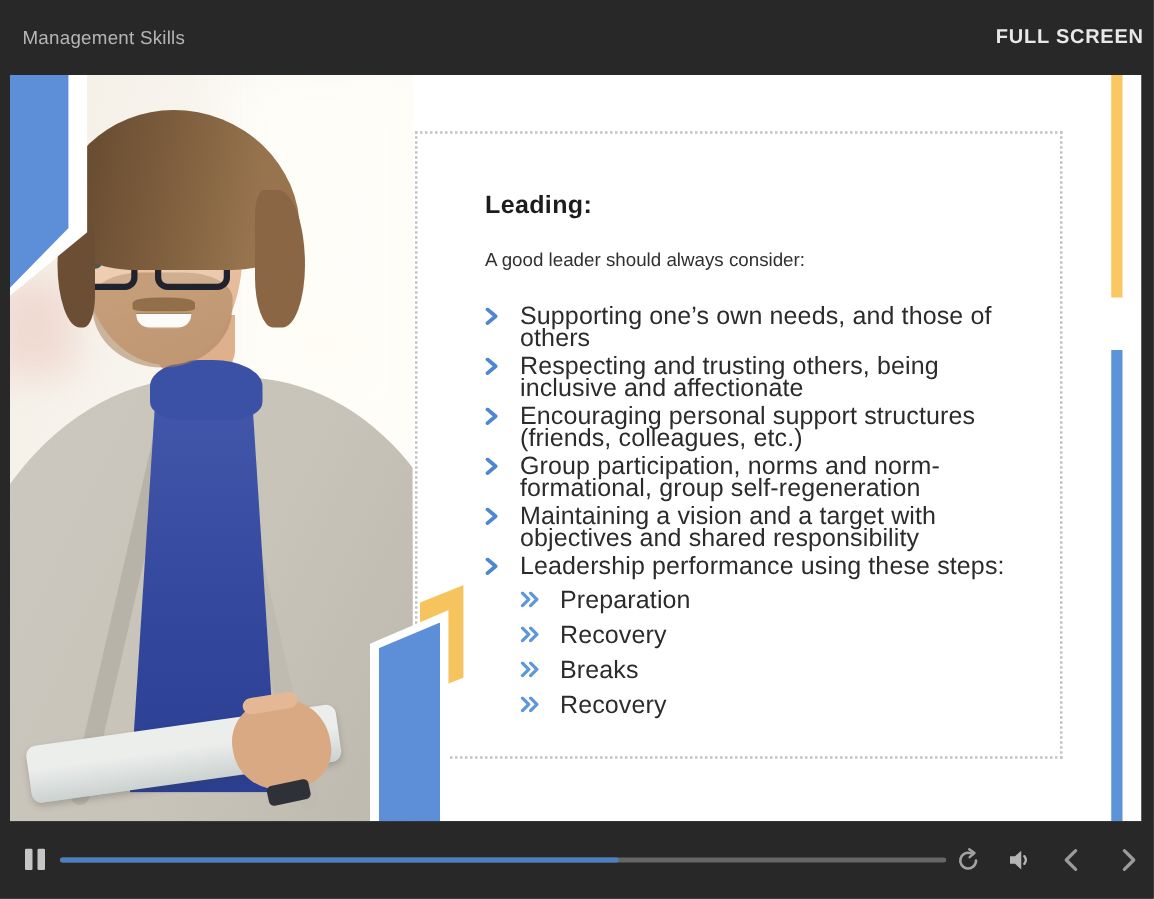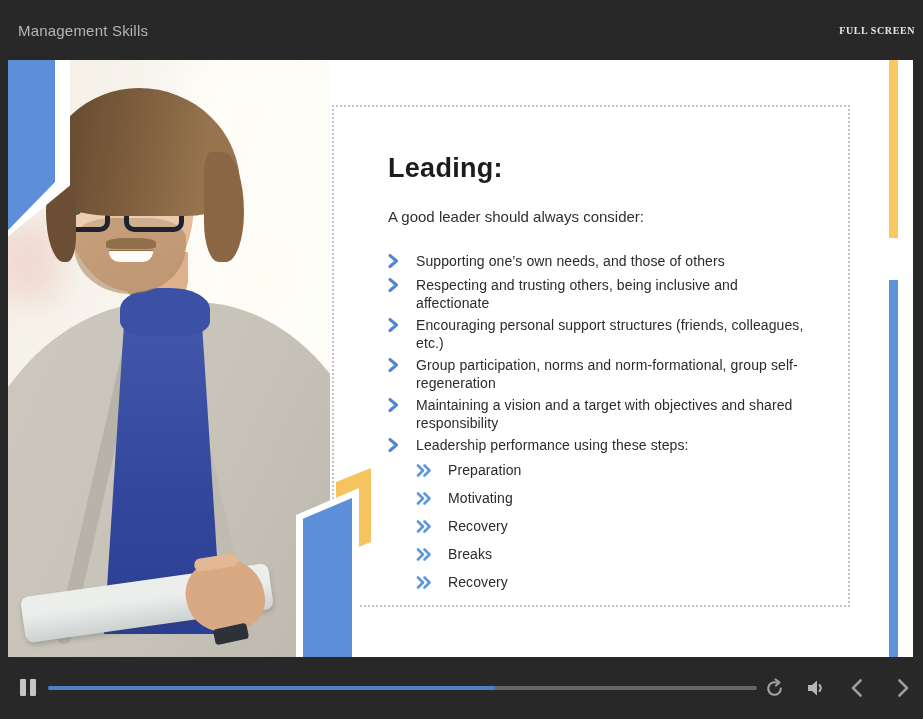--- a/index.html
+++ b/index.html
@@ -3,22 +3,22 @@
 <meta charset="utf-8">
 <style>
   * { margin:0; padding:0; box-sizing:border-box; }
   html,body { width:923px; height:719px; overflow:hidden; }
   body { background:#282828; font-family:"Liberation Sans", sans-serif; position:relative; }
 
   
   .topbar { position:absolute; left:0; top:0; width:923px; height:60px; background:#282828;
             display:flex; align-items:center; justify-content:space-between; padding:0 8px 0 18px; }
   .course-title { color:#b5b5b5; font-size:15px; letter-spacing:.2px; }
-  .fullscreen-btn { color:#e8e8e8; font-size:10px; font-weight:bold; letter-spacing:.6px;
-            background:none; border:none; cursor:pointer; font-family:Liberation Serif, serif; }
+  .fullscreen-btn { color:#e8e8e8; font-size:16px; font-weight:bold; letter-spacing:.6px;
+            background:none; border:none; cursor:pointer; font-family:Liberation Sans, sans-serif; }
 
   .stage { position:absolute; left:0; top:60px; width:923px; height:597px; background:#282828; }
   .slide { position:absolute; left:8px; top:0; width:905px; height:597px; background:#ffffff; overflow:hidden; }
 
   
   .photo { position:absolute; left:0; top:0; width:322px; height:597px; overflow:hidden;
            background:
              radial-gradient(90px 70px at 78% 36%, rgba(247,233,184,.55), rgba(247,233,184,0) 70%),
              radial-gradient(80px 60px at 86% 56%, rgba(244,228,170,.45), rgba(244,228,170,0) 70%),
              linear-gradient(105deg, #f3efe6 0%, #f9f6f0 45%, #fffdf8 100%); }
@@ -69,25 +69,25 @@
   .sh-yellow { position:absolute; left:328px; top:408px; width:35px; height:88px;
                clip-path:polygon(0 16%, 100% 0, 100% 84%, 0 100%); background:#f6c45f; }
   .sh-blue-bk { position:absolute; left:288px; top:428px; width:63px; height:169px;
                clip-path:polygon(0 16%, 100% 0, 100% 100%, 0 100%); background:#ffffff; }
   .sh-blue { position:absolute; left:295px; top:438px; width:49px; height:159px;
                clip-path:polygon(0 13%, 100% 0, 100% 100%, 0 100%); background:#5d8fd8; }
 
   
   .content-box { position:absolute; left:324px; top:45px; width:518px; height:502px;
                  border:2px dotted #c3c3c3; padding:40px 36px 0 54px; }
-  .slide-title { font-size:27px; font-weight:bold; color:#1c1c1c; letter-spacing:.3px; margin:6px 0 24px; }
+  .slide-title { font-size:20px; font-weight:bold; color:#1c1c1c; letter-spacing:.3px; margin:6px 0 24px; }
   .slide-subtitle { font-size:15px; color:#303030; margin:0 0 27px; }
   ul.bullets { list-style:none; }
   ul.bullets > li { display:flex; gap:17px; margin-bottom:4px; }
-  .bullet-text { font-size:14px; line-height:18px; color:#2b2b2b; letter-spacing:.1px; }
+  .bullet-text { font-size:20px; line-height:18px; color:#2b2b2b; letter-spacing:.1px; }
   .chev { flex:none; margin-top:2px; }
   ul.subbullets { list-style:none; margin-top:7px; }
   ul.subbullets > li { display:flex; gap:16px; margin-bottom:8px;text-align:right; }
 
   
   .playerbar { position:absolute; left:0; top:657px; width:923px; height:62px; background:#282828; }
   .pause-btn { position:absolute; left:20px; top:22px; width:19px; height:17px; background:none; border:none; cursor:pointer; }
   .pause-btn span { position:absolute; top:0; width:6px; height:17px; background:#c6c6c6; border-radius:1px; }
   .pause-btn span:first-child { left:0; } .pause-btn span:last-child { left:10px; }
   .progress { position:absolute; left:48px; top:29px; width:709px; height:4px; background:#666666; border-radius:2px; cursor:pointer; }
@@ -188,26 +188,20 @@
               <li>
                 <span class="chev"><svg width="16" height="13" viewBox="0 0 16 13">
                       <path d="M2 1.5 L7 6.5 L2 11.5 M8.5 1.5 L13.5 6.5 L8.5 11.5" fill="none" stroke="#5e97da" stroke-width="2.6" stroke-linecap="round" stroke-linejoin="round"></path>
                     </svg></span>
                 <span class="bullet-text">Preparation</span>
               </li>
               <li>
                 <span class="chev"><svg width="16" height="13" viewBox="0 0 16 13">
                       <path d="M2 1.5 L7 6.5 L2 11.5 M8.5 1.5 L13.5 6.5 L8.5 11.5" fill="none" stroke="#5e97da" stroke-width="2.6" stroke-linecap="round" stroke-linejoin="round"></path>
                     </svg></span>
-                <span class="bullet-text">Motivating</span>
-              </li>
-              <li>
-                <span class="chev"><svg width="16" height="13" viewBox="0 0 16 13">
-                      <path d="M2 1.5 L7 6.5 L2 11.5 M8.5 1.5 L13.5 6.5 L8.5 11.5" fill="none" stroke="#5e97da" stroke-width="2.6" stroke-linecap="round" stroke-linejoin="round"></path>
-                    </svg></span>
                 <span class="bullet-text">Recovery</span>
               </li>
               <li>
                 <span class="chev"><svg width="16" height="13" viewBox="0 0 16 13">
                       <path d="M2 1.5 L7 6.5 L2 11.5 M8.5 1.5 L13.5 6.5 L8.5 11.5" fill="none" stroke="#5e97da" stroke-width="2.6" stroke-linecap="round" stroke-linejoin="round"></path>
                     </svg></span>
                 <span class="bullet-text">Breaks</span>
               </li>
               <li>
                 <span class="chev"><svg width="16" height="13" viewBox="0 0 16 13">

